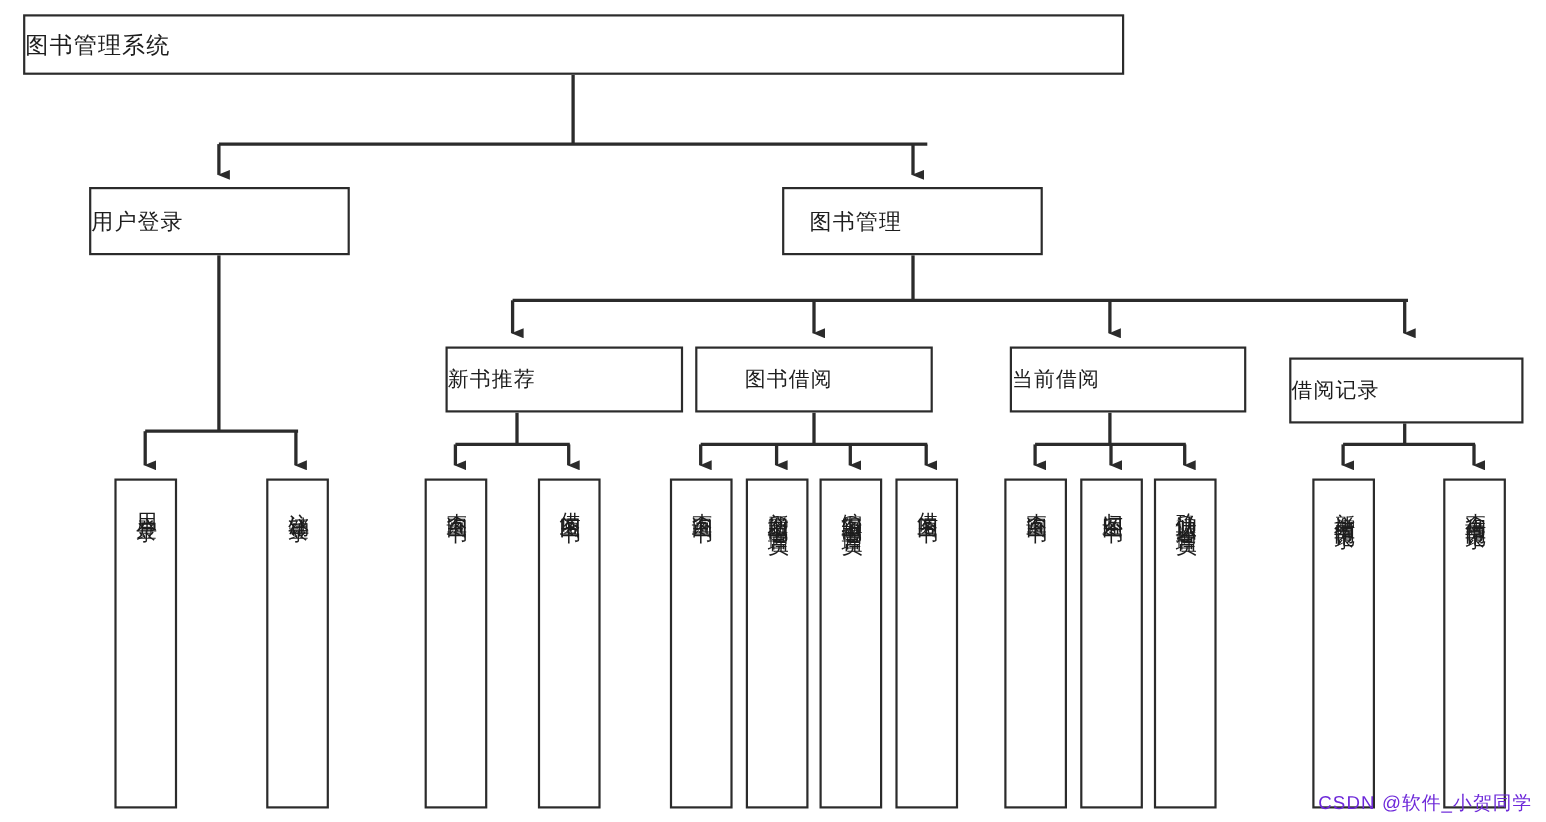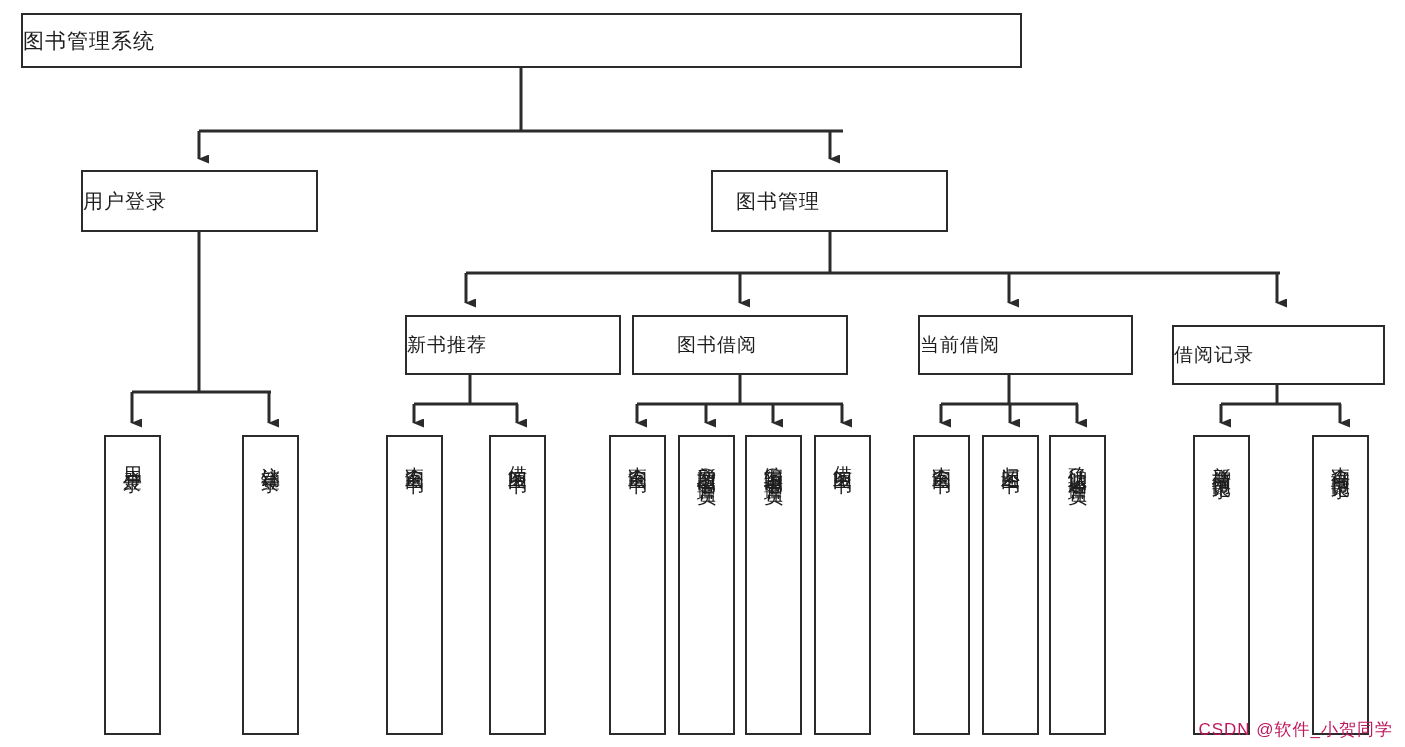--- a/index.html
+++ b/index.html
@@ -62,21 +62,21 @@
   }
   .htext {
     white-space: nowrap;
     letter-spacing: 1px;
   }
   #watermark {
     position: absolute;
     right: 12px;
     bottom: 6px;
     font-size: 17px;
-    color: #be185d;
+    color: #6d28d9;
     letter-spacing: 1px;
     white-space: nowrap;
     z-index: 5;
   }
 </style>
 </head>
 <body>
 
 <div id="diagram-root">
 

